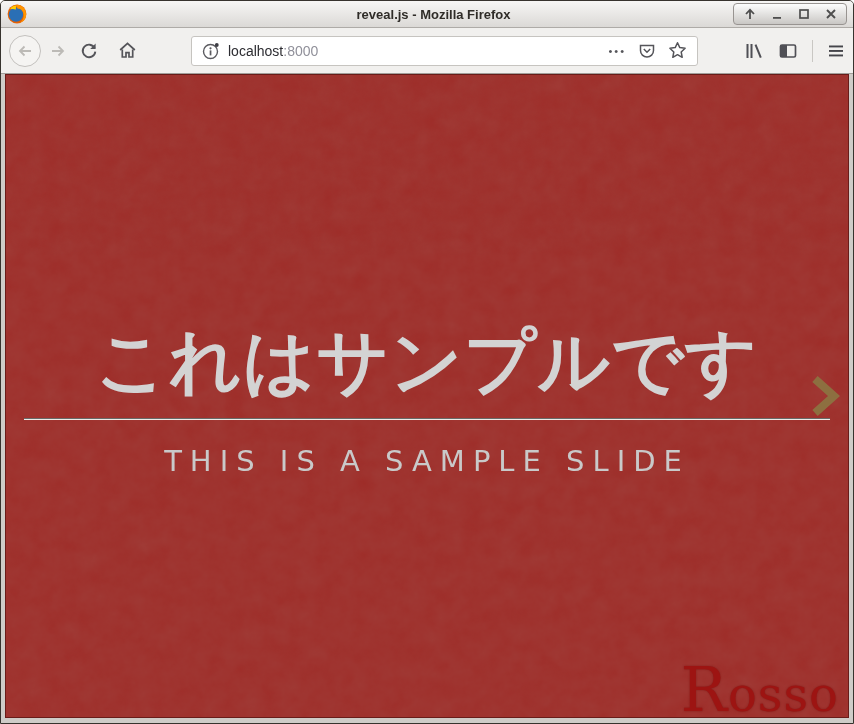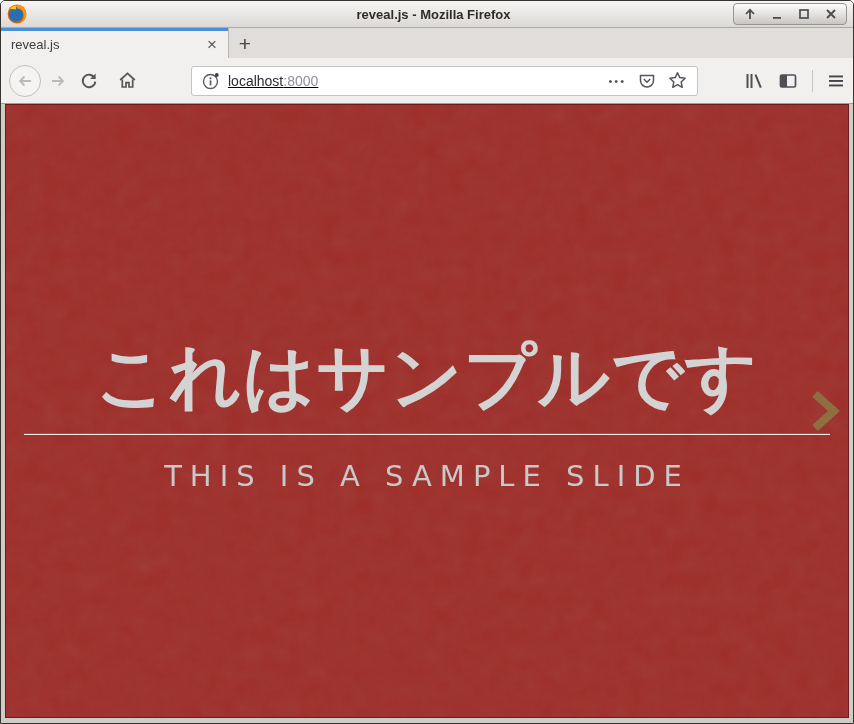--- a/index.html
+++ b/index.html
@@ -32,21 +32,21 @@
 
   
   .toolbar{ flex:none; height:46px; background:#f1f0ee; border-bottom:1px solid #a19e9a;
             display:flex; align-items:center; padding:0 8px; }
   .nav-btn{ display:flex; align-items:center; justify-content:center; }
   .btn-back{ width:32px; height:32px; border:1px solid #c3c1be; border-radius:50%; background:#f5f4f2; }
   .btn-fwd,.btn-reload,.btn-home{ width:28px; height:28px; margin-left:3px; }
   .btn-home{ margin-left:10px; }
   .urlbar{ margin-left:50px; width:507px; height:30px; background:#fff; border:1px solid #c6c4c0;
            border-radius:3px; display:flex; align-items:center; padding:0 10px; }
-  .url-text{ font-size:14px; margin-left:8px;text-decoration:underline; }
+  .url-text{ font-size:14px; margin-left:8px; }
   .url-host{ color:#2c2c31; }
   .url-port{ color:#90909a; }
   .url-spacer{ flex:1; }
   .url-dots{ font-size:11px; letter-spacing:2px; color:#55555a; margin-right:12px; }
   .url-icon{ margin-right:12px; display:flex; align-items:center; }
   .url-icon:last-child{ margin-right:0; }
   .right-tools{ margin-left:auto; display:flex; align-items:center; }
   .tool-icon{ margin-left:14px; display:flex; align-items:center; }
   .tool-sep{ width:1px; height:22px; background:#c9c7c3; margin-left:14px; }
 
@@ -106,27 +106,20 @@
         </svg>
       </div>
       <div class="win-btn">
         <svg width="14" height="14" viewBox="0 0 14 14">
           <path d="M3 3 L11 11 M11 3 L3 11" stroke="#4e4e4e" stroke-width="1.9"></path>
         </svg>
       </div>
     </div>
   </div>
 
-  <div class="tabbar">
-    <div class="tab">
-      <span class="tab-label">reveal.js</span>
-      <span class="tab-close">×</span>
-    </div>
-    <div class="newtab">+</div>
-  </div>
 
   <div class="toolbar">
     <div class="nav-btn btn-back">
       <svg width="18" height="18" viewBox="0 0 18 18">
         <path d="M15 9 H4 M8.5 4.5 L4 9 L8.5 13.5" fill="none" stroke="#bcbab6" stroke-width="1.8"></path>
       </svg>
     </div>
     <div class="nav-btn btn-fwd">
       <svg width="18" height="18" viewBox="0 0 18 18">
         <path d="M3 9 H14 M9.5 4.5 L14 9 L9.5 13.5" fill="none" stroke="#bcbab6" stroke-width="1.8"></path>
@@ -210,16 +203,17 @@
       <div class="slide">
         <div class="slide-heading">これはサンプルです</div>
         <hr class="slide-rule">
         <div class="slide-subtitle">THIS IS A SAMPLE SLIDE</div>
       </div>
 
       <svg class="nav-arrow-right" width="32" height="44" viewBox="0 0 32 44">
         <polyline points="7,5 26,22 7,39" fill="none" stroke="#8c7341" stroke-width="8" stroke-linecap="butt" stroke-linejoin="miter"></polyline>
       </svg>
 
+      <div class="watermark">Rosso</div>
     </div>
   </div>
 
 </div>
 
 </body></html>

